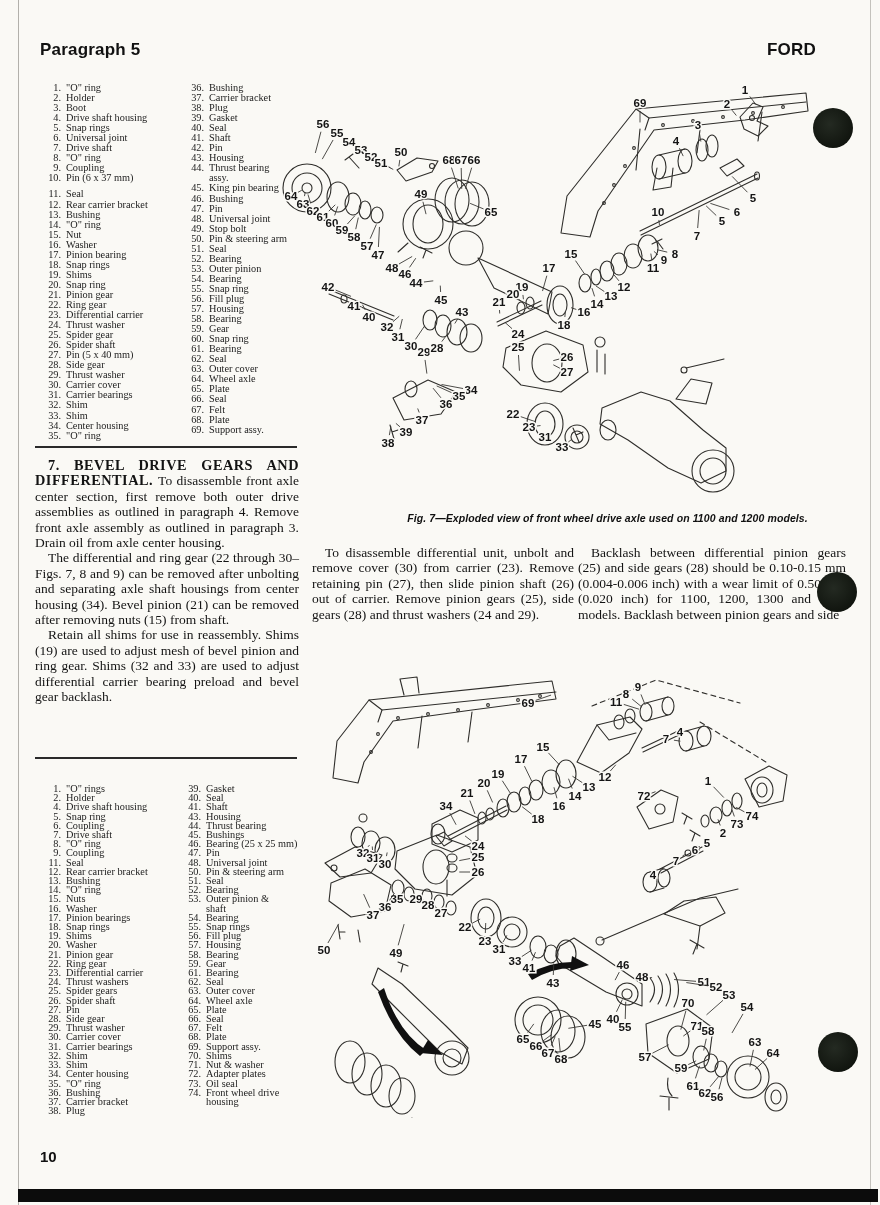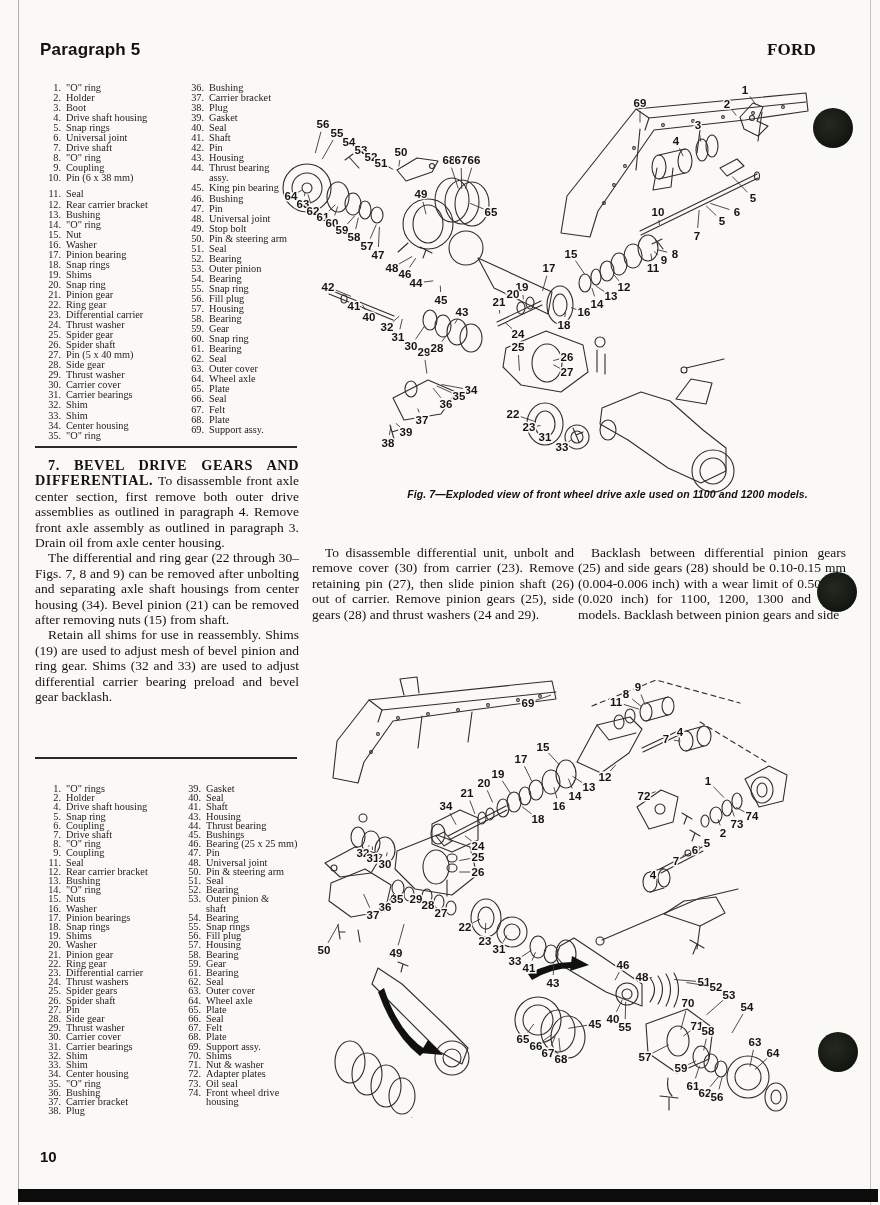--- a/index.html
+++ b/index.html
@@ -6,21 +6,21 @@
   .page{position:relative;width:880px;height:1205px;background:#faf9f5;overflow:hidden;
         font-family:"Liberation Serif", serif;color:#161616;}
   .edge-left{position:absolute;left:18px;top:0;width:1px;height:1205px;background:#b2b0ab;}
   .edge-right{position:absolute;left:870px;top:0;width:1px;height:1205px;background:#c4c2bc;}
   .bottom-bar{position:absolute;left:18px;top:1189px;width:860px;height:13px;background:#0c0c0c;}
   .punch{position:absolute;width:40px;height:40px;border-radius:50%;
          background:radial-gradient(circle at 42% 40%, #242a22 0%, #10140e 75%);}
   .hdr{position:absolute;top:40px;font-family:"Liberation Sans",sans-serif;font-weight:bold;
        font-size:17px;letter-spacing:.2px;color:#111;}
   .hdr-left{left:40px;}
-  .hdr-right{right:64px;font-family:Liberation Serif, serif;}
+  .hdr-right{right:64px;}
   .plist{position:absolute;font-size:10.3px;color:#1c1c1c;}
   .plist .p-row{display:flex;line-height:10.05px;}
   #l2a .p-row,#l2b .p-row{line-height:9.2px;}
   .p-num{flex:none;width:21px;text-align:right;margin-right:5px;}
   .p-txt{white-space:pre-line;}
   #l1a .p-row:nth-child(10){margin-bottom:6px;}
   .rule{position:absolute;left:35px;width:262px;height:2px;background:#2a2a2a;}
   .article{position:absolute;font-size:13.5px;line-height:15.4px;text-align:justify;color:#131313;}
   .article p{margin:0;text-indent:13px;}
   .article b{font-size:14.3px;letter-spacing:.5px;}
@@ -77,21 +77,21 @@
       <div class="p-row">
         <span class="p-num">8.</span>
         <span class="p-txt">"O" ring</span>
       </div>
       <div class="p-row">
         <span class="p-num">9.</span>
         <span class="p-txt">Coupling</span>
       </div>
       <div class="p-row">
         <span class="p-num">10.</span>
-        <span class="p-txt">Pin (6 x 38 mm)</span>
+        <span class="p-txt">Pin (6 x 37 mm)</span>
       </div>
       <div class="p-row">
         <span class="p-num">11.</span>
         <span class="p-txt">Seal</span>
       </div>
       <div class="p-row">
         <span class="p-num">12.</span>
         <span class="p-txt">Rear carrier bracket</span>
       </div>
       <div class="p-row">
@@ -547,21 +547,21 @@
         <text x="446" y="408" class="callout-num">36</text>
         <line x1="419.19101246729286" y1="412.50936657944766" x2="417.68" y2="408.48" class="leader"></line>
         <text x="422" y="424" class="callout-num">37</text>
         <line x1="399.9259471810776" y1="426.79366901235227" x2="395.92" y2="423.36" class="leader"></line>
         <text x="406" y="436" class="callout-num">39</text>
         <line x1="389.37072939801" y1="435.1183059614426" x2="390.88" y2="426.44" class="leader"></line>
         <text x="388" y="447" class="callout-num">38</text>
       </g>
   </svg>
 
-  <div class="caption" style="top:488px;font-style:italic;">Fig. 7—Exploded view of front wheel drive axle used on 1100 and 1200 models.</div>
+  <div class="caption" style="top:512px;font-style:italic;">Fig. 7—Exploded view of front wheel drive axle used on 1100 and 1200 models.</div>
 
   <div class="article" id="c1" style="left:35px;top:458px;width:264px;">
       <p><b>7. BEVEL DRIVE GEARS AND DIFFERENTIAL. </b>To disassemble front axle center section, first remove both outer drive assemblies as outlined in paragraph 4. Remove front axle assembly as outlined in paragraph 3. Drain oil from axle center housing.</p>
       <p>The differential and ring gear (22 through 30–Figs. 7, 8 and 9) can be removed after unbolting and separating axle shaft housings from center housing (34). Bevel pinion (21) can be removed after removing nuts (15) from shaft.</p>
       <p>Retain all shims for use in reassembly. Shims (19) are used to adjust mesh of bevel pinion and ring gear. Shims (32 and 33) are used to adjust differential carrier bearing preload and bevel gear backlash.</p>
     </div>
   <div class="article" id="c2" style="left:312px;top:545px;width:262px;">
       <p>To disassemble differential unit, unbolt and remove cover (30) from carrier (23). Remove retaining pin (27), then slide pinion shaft (26) out of carrier. Remove pinion gears (25), side gears (28) and thrust washers (24 and 29).</p>
     </div>
   <div class="article" id="c3" style="left:578px;top:545px;width:268px;">

